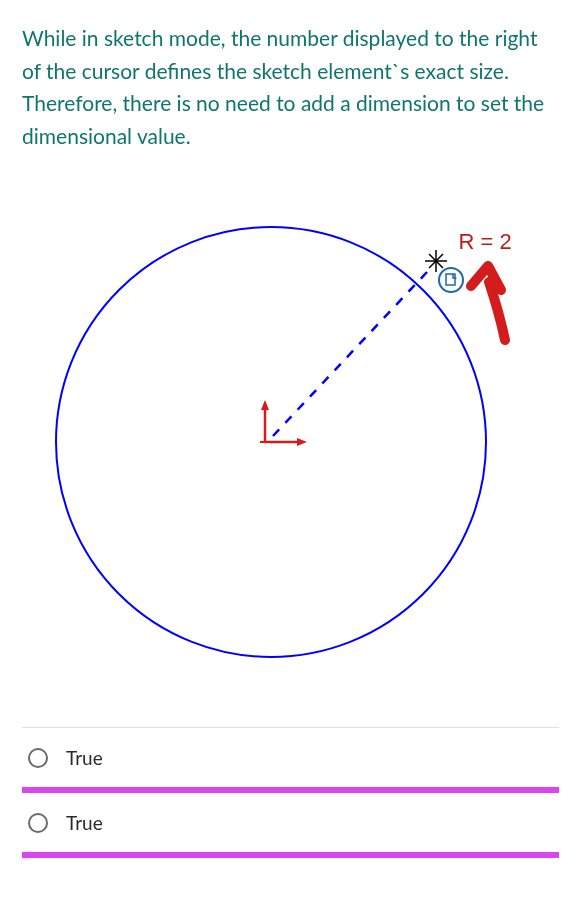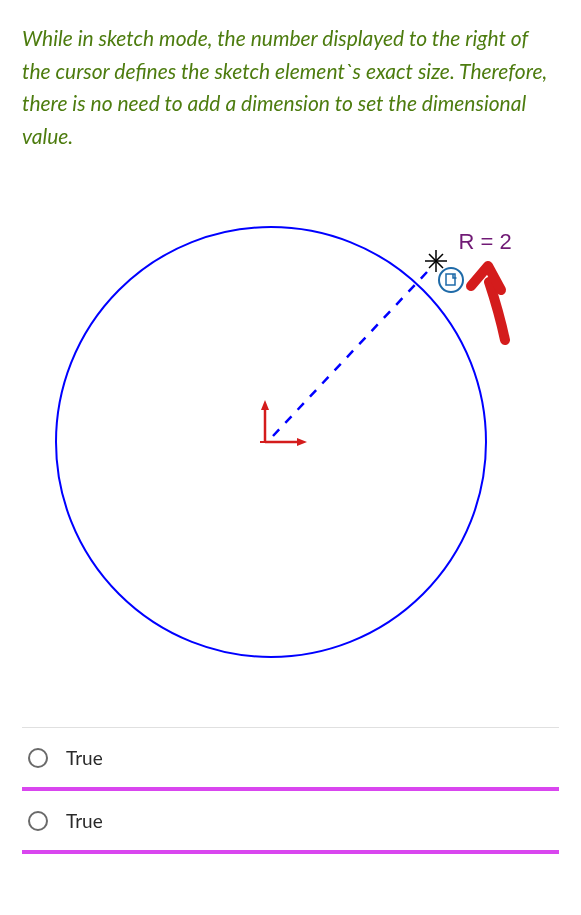--- a/index.html
+++ b/index.html
@@ -9,64 +9,63 @@
     }
     body {
       font-family: 'Lato', 'Helvetica Neue', Arial, sans-serif;
       width: 581px;
       height: 915px;
       background: #ffffff;
       padding: 22px 22px 0 22px;
       color: #2a2a2a;
     }
     .question-text {
-      font-style: italic;
       font-size: 21px;
       line-height: 1.55;
       margin-bottom: 20px;
-      color: #4d7c0f;
+      color: #0f766e;
     }
     .diagram-container {
       width: 100%;
       display: flex;
       justify-content: center;
       margin-bottom: 45px;
     }
     .diagram {
       width: 480px;
       height: 510px;
       position: relative;
     }
     .options {
       border-top: 1px solid #e0e0e0;
     }
     .option-row {
       display: flex;
       align-items: center;
       padding: 18px 6px;
-      border-bottom: 4px solid #d946ef;
+      border-bottom: 6px solid #d946ef;
       cursor: pointer;
     }
     .radio-circle {
       width: 20px;
       height: 20px;
       border: 2px solid #6a6a6a;
       border-radius: 50%;
       margin-right: 18px;
       flex-shrink: 0;
     }
     .option-label {
       font-size: 19px;
       color: #2a2a2a;
     }
     .radius-label {
       position: absolute;
       font-family: Arial, sans-serif;
       font-size: 22px;
-      color: #701a75;
+      color: #b91c1c;
       font-weight: 400;
     }
   </style>
 </head>
 <body>
 
 <div class="question-text">While in sketch mode, the number displayed to the right of the cursor defines the sketch element`s exact size. Therefore, there is no need to add a dimension to set the dimensional value.</div>
 
 <div class="diagram-container">
   <div class="diagram">

